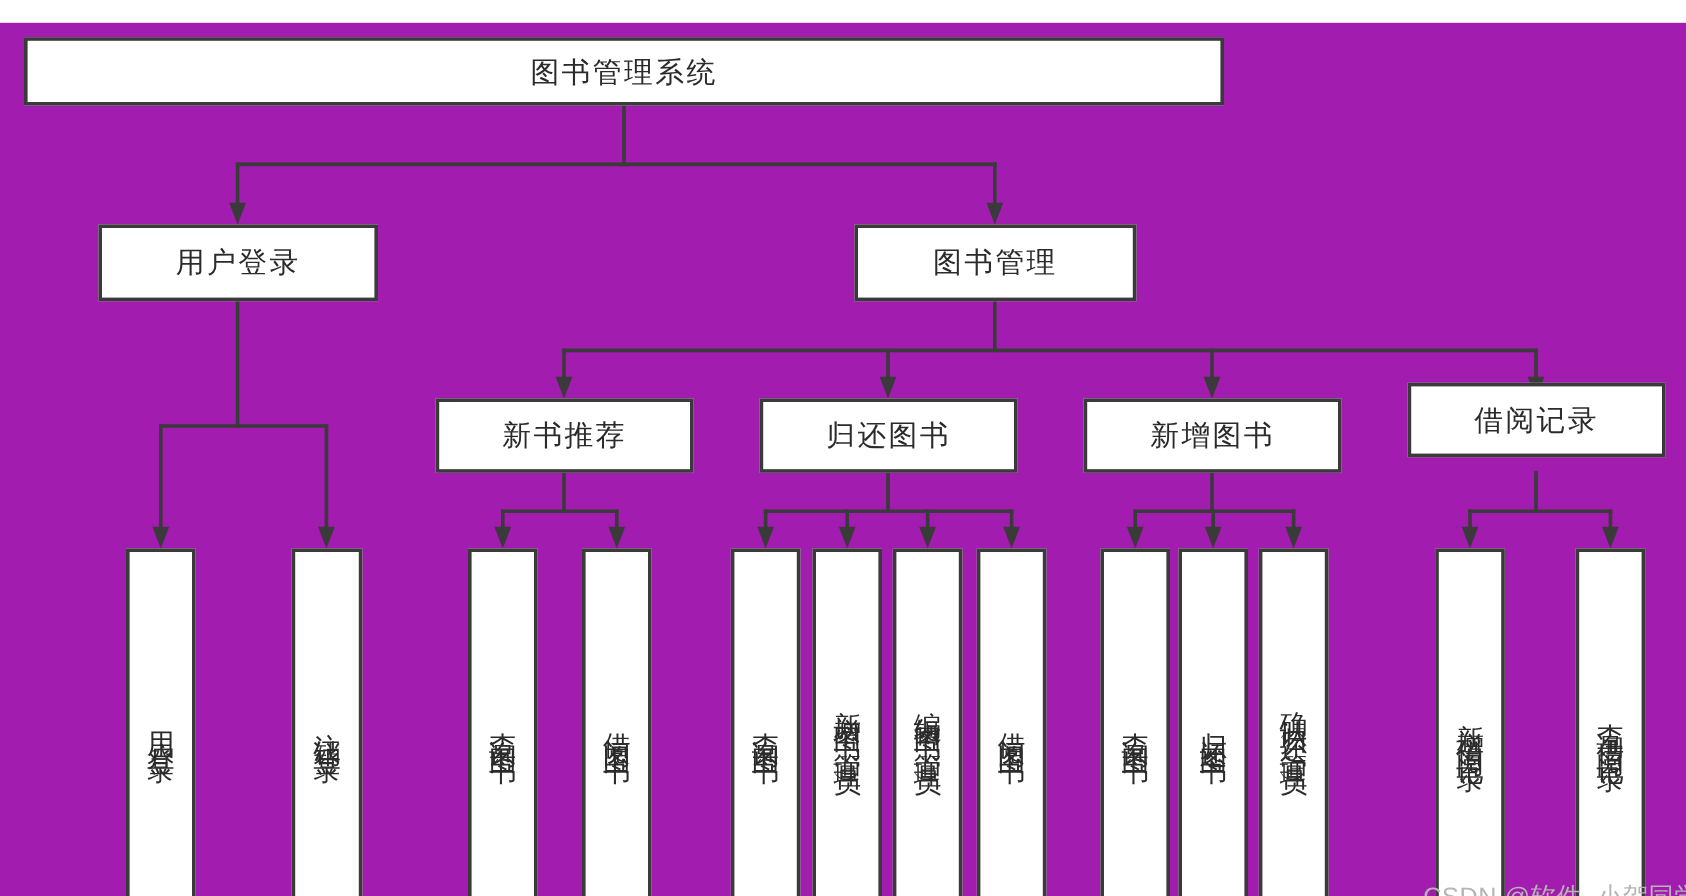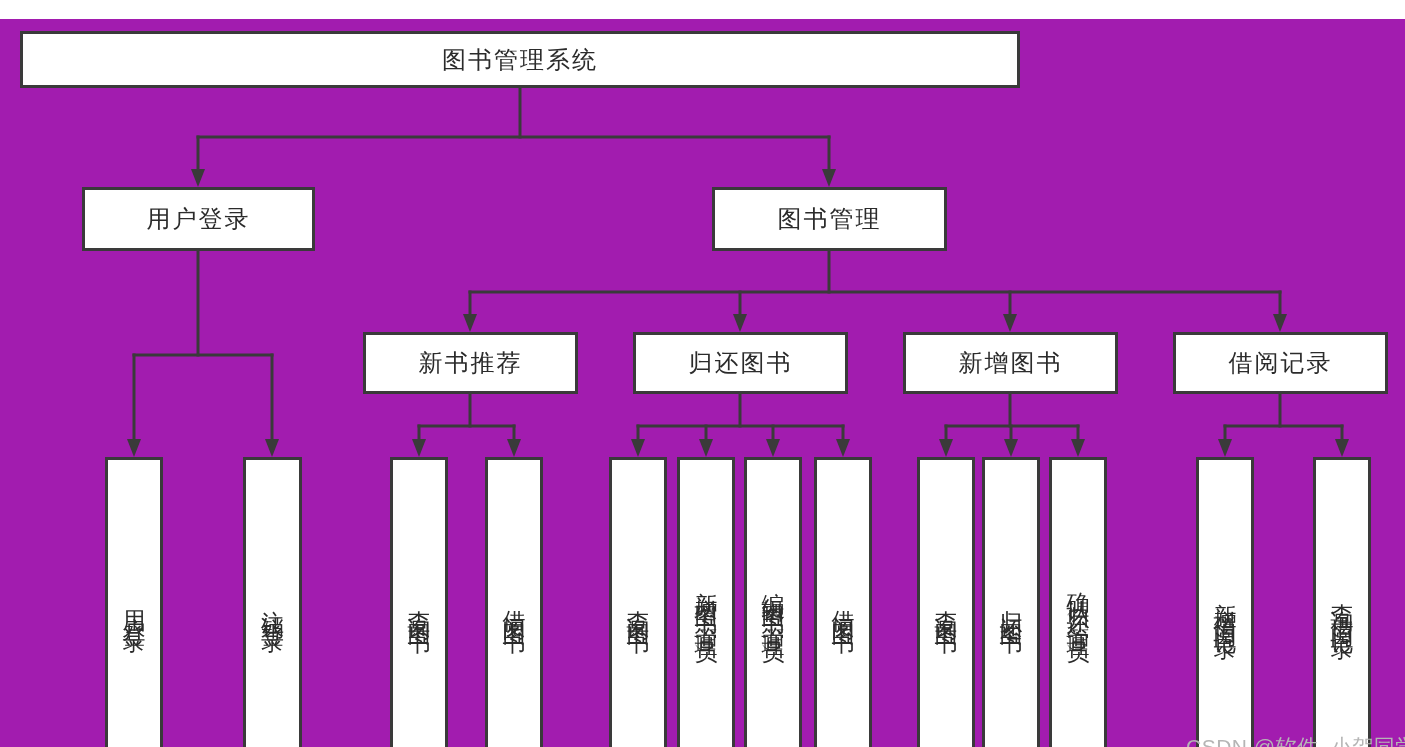--- a/index.html
+++ b/index.html
@@ -151,21 +151,21 @@
 
   <div class="box" style="left:363px;top:313px;width:215px;height:62px">
     <span class="h-label">新书推荐</span>
   </div>
   <div class="box" style="left:633px;top:313px;width:215px;height:62px">
     <span class="h-label">归还图书</span>
   </div>
   <div class="box" style="left:903px;top:313px;width:215px;height:62px">
     <span class="h-label">新增图书</span>
   </div>
-  <div class="box" style="left:1173px;top:313px;width:215px;height:62px">
+  <div class="box" style="left:1173px;top:300px;width:215px;height:62px">
     <span class="h-label">借阅记录</span>
   </div>
 
   <div class="box" style="left:105px;top:438px;width:58px;height:297px">
     <span class="v-label">用户登录</span>
   </div>
   <div class="box" style="left:243px;top:438px;width:59px;height:297px">
     <span class="v-label">注销登录</span>
   </div>
 

